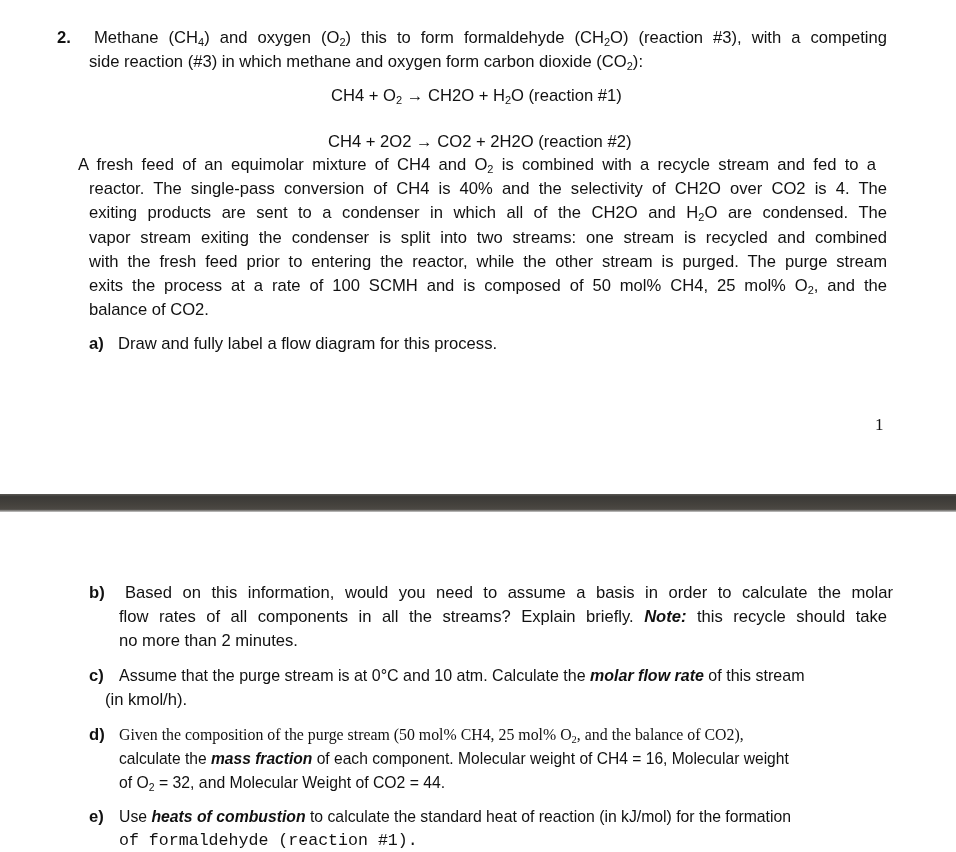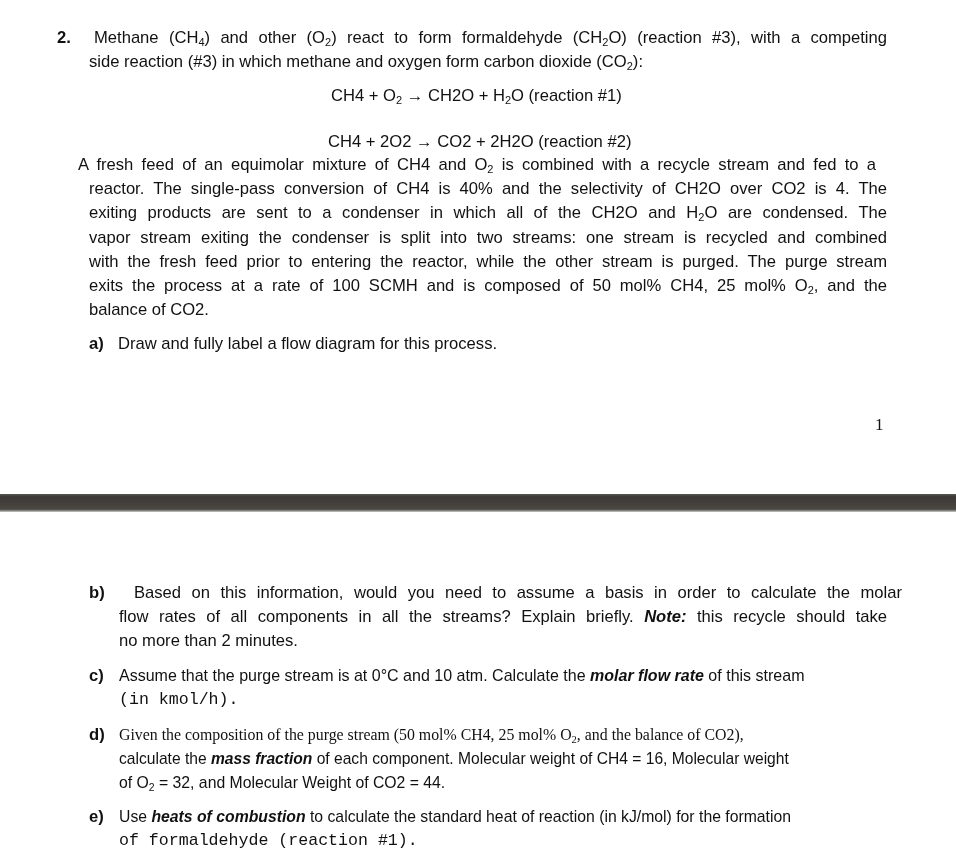--- a/index.html
+++ b/index.html
@@ -20,21 +20,21 @@
   .cond { display:inline-block; transform-origin:left center; }
 </style>
 </head>
 <body>
 
 <div class="page page1"></div>
 
 <div class="qnum">2.</div>
 
 <div class="line just" style="left:94px; top:28px; width:793px;">
-  <span>Methane (CH</span><sub>4</sub><span>) and other (O</span><sub>2</sub><span>) react to form formaldehyde (CH</span><sub>2</sub><span>O) (reaction #3), with a competing</span>
+  <span>Methane (CH</span><sub>4</sub><span>) and oxygen (O</span><sub>2</sub><span>) this to form formaldehyde (CH</span><sub>2</sub><span>O) (reaction #3), with a competing</span>
 </div>
 
 <div class="line" style="left:89px; top:52px;">
   <span>side reaction (#3) in which methane and oxygen form carbon dioxide (CO</span><sub>2</sub><span>):</span>
 </div>
 
 <div class="eq" style="left:331px; top:86px;">CH4 + O<sub>2</sub> → CH2O + H<sub>2</sub>O (reaction #1)</div>
 <div class="eq" style="left:328px; top:120px;margin-top:12px;">CH4 + 2O2 → CO2 + 2H2O (reaction #2)</div>
 
 <div class="line just" style="left:78px; top:155px; width:798px;">A fresh feed of an equimolar mixture of CH4 and O<sub>2</sub> is combined with a recycle stream and fed to a</div>
@@ -48,27 +48,27 @@
 <div class="lbl" style="top:334px;">a)</div>
 <div class="line" style="left:118px; top:334px;">Draw and fully label a flow diagram for this process.</div>
 
 <div class="pagenum">1</div>
 
 <div class="divider"></div>
 
 <div class="page page2"></div>
 
 <div class="lbl" style="top:583px;">b)</div>
-<div class="line just" style="left:134px; top:583px; width:768px;">Based on this information, would you need to assume a basis in order to calculate the molar</div>
+<div class="line just" style="left:125px; top:583px; width:768px;">Based on this information, would you need to assume a basis in order to calculate the molar</div>
 <div class="line just" style="left:119px; top:607px; width:768px;"><span>flow rates of all components in all the streams? Explain briefly. </span><span class="bi">Note:</span><span> this recycle should take</span></div>
 <div class="line" style="left:119px; top:631px;">no more than 2 minutes.</div>
 
 <div class="lbl" style="top:666px;">c)</div>
 <div class="line" style="left:119px; top:666px; width:768px;"><span class="cond" style="transform:scaleX(0.965);"><span>Assume that the purge stream is at 0°C and 10 atm. Calculate the </span><span class="bi">molar flow rate</span><span> of this stream</span></span></div>
-<div class="line" style="left:119px; top:690px;font-family:Liberation Mono, monospace;">(in kmol/h).</div>
+<div class="line" style="left:105px; top:690px;">(in kmol/h).</div>
 
 <div class="lbl" style="top:725px;">d)</div>
 <div class="line" style="left:119px; top:725px;font-family:Liberation Serif, serif;"><span class="cond" style="transform:scaleX(0.955);">Given the composition of the purge stream (50 mol% CH4, 25 mol% O<sub>2</sub>, and the balance of CO2),</span></div>
 <div class="line" style="left:119px; top:749px;"><span class="cond" style="transform:scaleX(0.94);"><span>calculate the </span><span class="bi">mass fraction</span><span> of each component. Molecular weight of CH4 = 16, Molecular weight</span></span></div>
 <div class="line" style="left:119px; top:773px;"><span class="cond" style="transform:scaleX(0.95);">of O<sub>2</sub> = 32, and Molecular Weight of CO2 = 44.</span></div>
 
 <div class="lbl" style="top:807px;">e)</div>
 <div class="line" style="left:119px; top:807px;"><span class="cond" style="transform:scaleX(0.95);"><span>Use </span><span class="bi">heats of combustion</span><span> to calculate the standard heat of reaction (in kJ/mol) for the formation</span></span></div>
 <div class="line" style="left:119px; top:831px;font-family:Liberation Mono, monospace;">of formaldehyde (reaction #1).</div>
 

